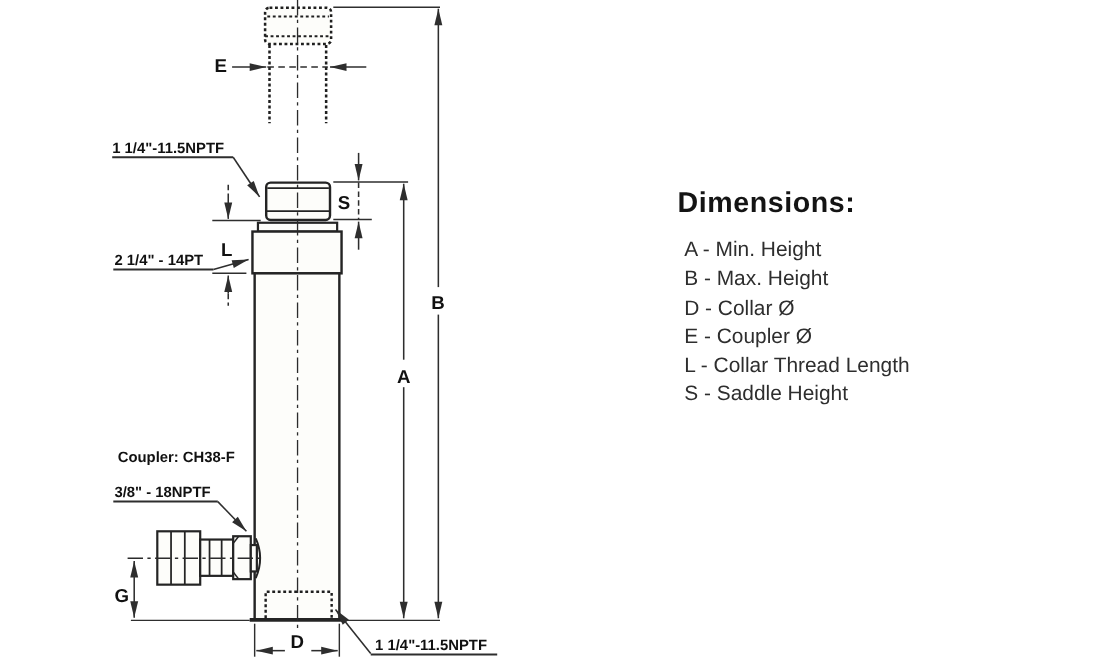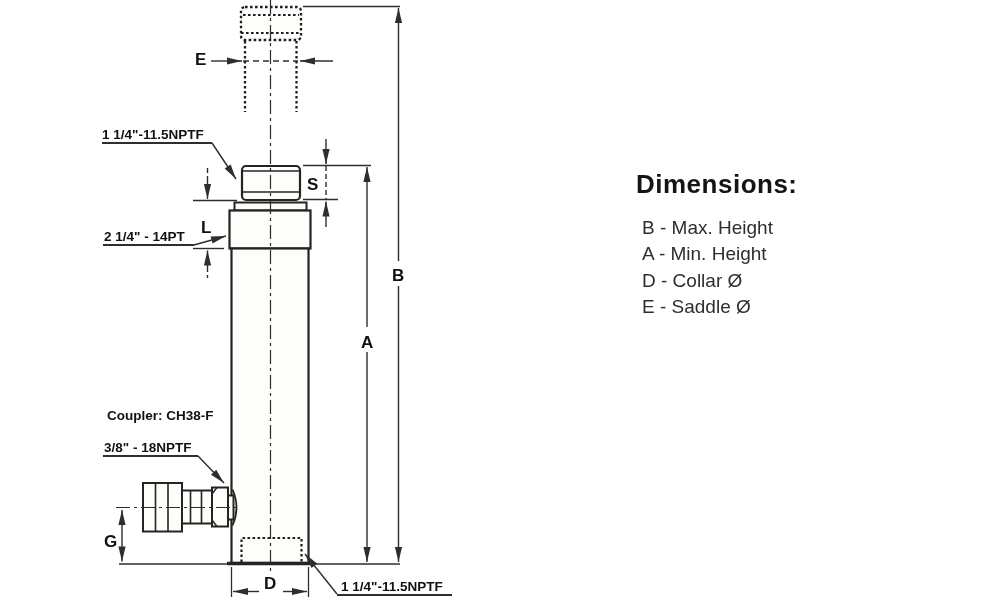--- a/index.html
+++ b/index.html
@@ -3,21 +3,21 @@
 <meta charset="utf-8">
 <style>
   html,body{margin:0;padding:0;background:#ffffff;}
   body{width:1000px;height:600px;position:relative;overflow:hidden;
        font-family:"Liberation Sans", sans-serif;}
   .stage{position:absolute;inset:0;}
   svg{position:absolute;left:0;top:0;}
   svg text{font-family:"Liberation Sans", sans-serif;fill:#111111;}
   .dimletter{font-size:17px;font-weight:bold;}
   .speclabel{font-size:13.5px;font-weight:bold;}
-  .legend{position:absolute;left:636px;top:171px;color:#2e2e2e;}
+  .legend{position:absolute;left:616px;top:171px;color:#2e2e2e;}
   .legend-title{font-size:26px;font-weight:bold;color:#141414;
                 letter-spacing:0.5px;line-height:27px;margin-bottom:17px;}
   .legend-item{font-size:19px;line-height:26.3px;padding-left:6px;
                white-space:nowrap;}
 </style>
 </head>
 <body>
 
 <div class="stage">
 
@@ -123,19 +123,21 @@
 
   <text x="102" y="139" class="speclabel">1 1/4"-11.5NPTF</text>
   <text x="104" y="241" class="speclabel">2 1/4" - 14PT</text>
   <text x="107" y="420" class="speclabel">Coupler: CH38-F</text>
   <text x="104" y="452" class="speclabel">3/8" - 18NPTF</text>
   <text x="341" y="591" class="speclabel">1 1/4"-11.5NPTF</text>
 </svg>
 
 <div class="legend">
   <div class="legend-title">Dimensions:</div>
+  <div class="legend-item">A - Min. Height</div>
   <div class="legend-item">B - Max. Height</div>
-  <div class="legend-item">A - Min. Height</div>
   <div class="legend-item">D - Collar Ø</div>
-  <div class="legend-item">E - Saddle Ø</div>
+  <div class="legend-item">E - Coupler Ø</div>
+  <div class="legend-item">L - Collar Thread Length</div>
+  <div class="legend-item">S - Saddle Height</div>
 </div>
 
 </div>
 
 </body></html>

